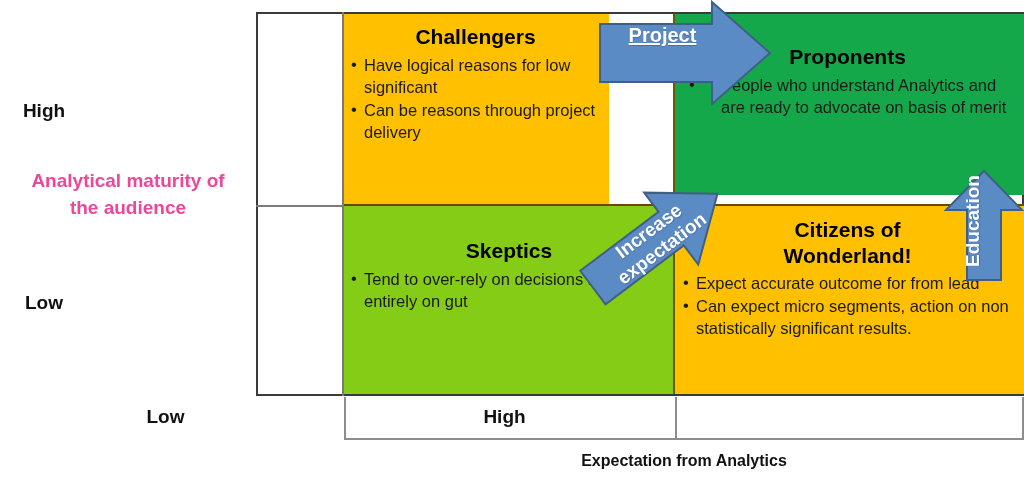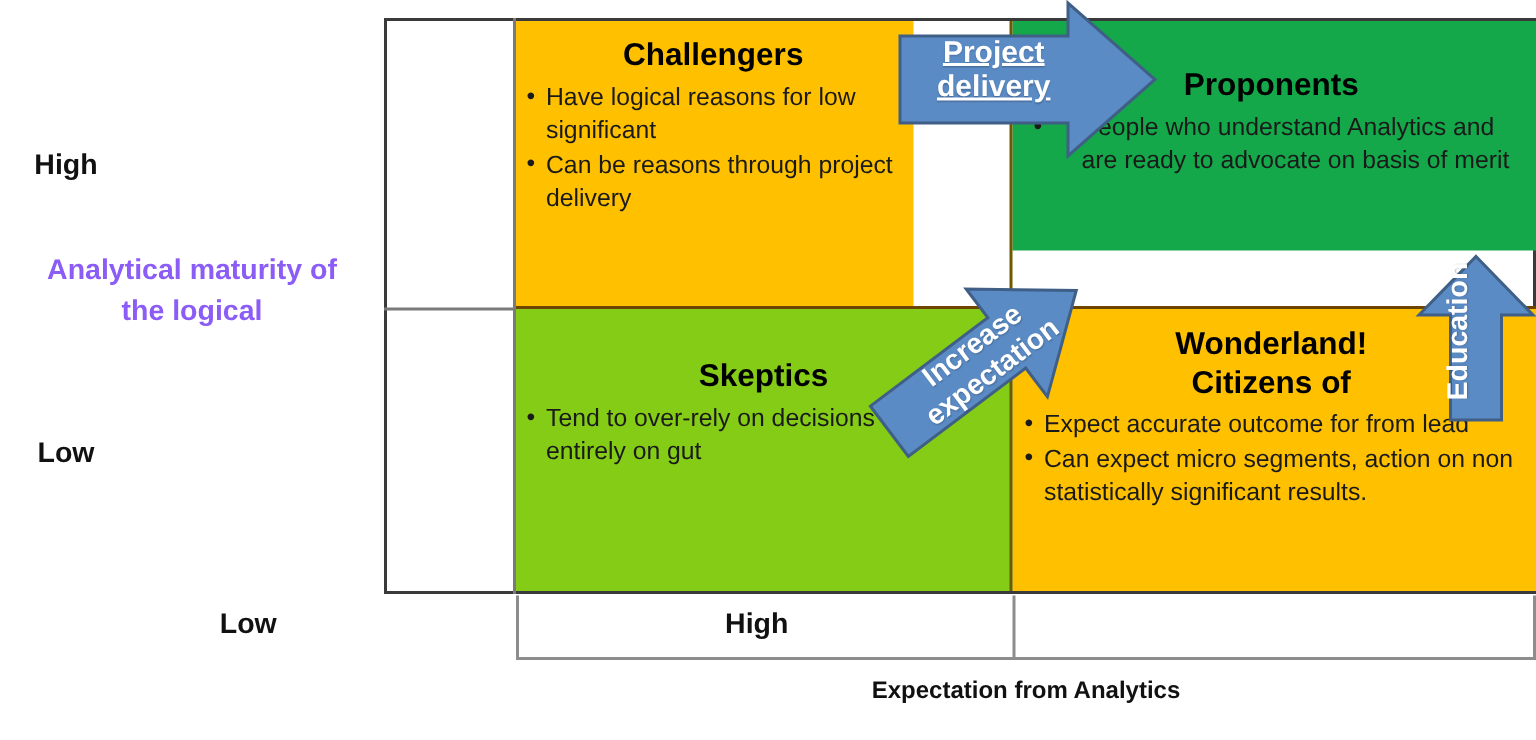--- a/index.html
+++ b/index.html
@@ -19,21 +19,21 @@
   
   #y-axis-title {
     position: absolute;
     left: 6px;
     top: 168px;
     width: 244px;
     text-align: center;
     font-size: 19px;
     font-weight: bold;
     line-height: 1.42;
-    color: #8b5cf6;
+    color: #ec4899;
   }
 
   
   #matrix-frame {
     position: absolute;
     left: 256px;
     top: 12px;
     width: 768px;
     height: 384px;
     border: 2px solid #3a3a3a;
@@ -75,21 +75,21 @@
     box-sizing: border-box;
     overflow: hidden;
   }
   #quadrant-challengers {
     left: 344px; top: 14px;
     width: 265px; height: 191px;
     background: #FFC000;
   }
   #quadrant-proponents {
     left: 675px; top: 14px;
-    width: 349px; height: 153px;
+    width: 349px; height: 181px;
     background: #14A84A;
   }
   #quadrant-skeptics {
     left: 344px; top: 205px;
     width: 331px; height: 189px;
     background: #84cc16;
   }
   #quadrant-wonderland {
     left: 675px; top: 205px;
     width: 349px; height: 189px;
@@ -229,21 +229,21 @@
     font-size: 19px;
     transform: rotate(-90deg);
     transform-origin: center center;
   }
 </style>
 </head>
 <body>
 
 <div id="y-axis-title">
   <div>Analytical maturity of</div>
-  <div>the logical</div>
+  <div>the audience</div>
 </div>
 
 <div id="matrix-frame"></div>
 
 <div class="quadrant" id="quadrant-challengers">
   <div id="challengers-inner">
     <div class="quad-title">Challengers</div>
     <ul class="quad-list">
       <li>Have logical reasons for low significant</li>
       <li>Can be reasons through project delivery</li>
@@ -265,22 +265,22 @@
     <div class="quad-title">Skeptics</div>
     <ul class="quad-list">
       <li>Tend to over-rely on decisions made entirely on gut</li>
     </ul>
   </div>
 </div>
 
 <div class="quadrant" id="quadrant-wonderland">
   <div id="wonderland-inner">
     <div class="quad-title">
+      <div>Citizens of</div>
       <div>Wonderland!</div>
-      <div>Citizens of</div>
     </div>
     <ul class="quad-list">
       <li>Expect accurate outcome for from lead</li>
       <li>Can expect micro segments, action on non statistically significant results.</li>
     </ul>
   </div>
 </div>
 
 <div id="quad-v-divider"></div>
 <div id="quad-h-divider"></div>
@@ -295,21 +295,20 @@
 <div class="x-tick" id="x-tick-low" style="top:406px;">Low</div>
 <div class="x-tick" id="x-tick-high" style="top:406px;">High</div>
 
 <div id="x-axis-title">Expectation from Analytics</div>
 
 <svg class="arrow-svg" id="arrow-project-delivery" width="172" height="106" viewBox="0 0 172 106">
   <polygon class="arrow-shape" points="0,22 112,22 112,0 170,51 112,102 112,80 0,80"></polygon>
 </svg>
 <div class="arrow-label" id="label-project-delivery">
   <div>Project</div>
-  <div>delivery</div>
 </div>
 
 <svg class="arrow-svg" id="arrow-increase-expectation" width="160" height="135" viewBox="0 0 160 135">
   <g transform="rotate(-37 80 67)">
     <polygon class="arrow-shape" points="-4,46 94,46 94,22 152,67 94,112 94,88 -4,88"></polygon>
   </g>
 </svg>
 <div class="arrow-label" id="label-increase-expectation">
   <div>Increase</div>
   <div>expectation</div>

